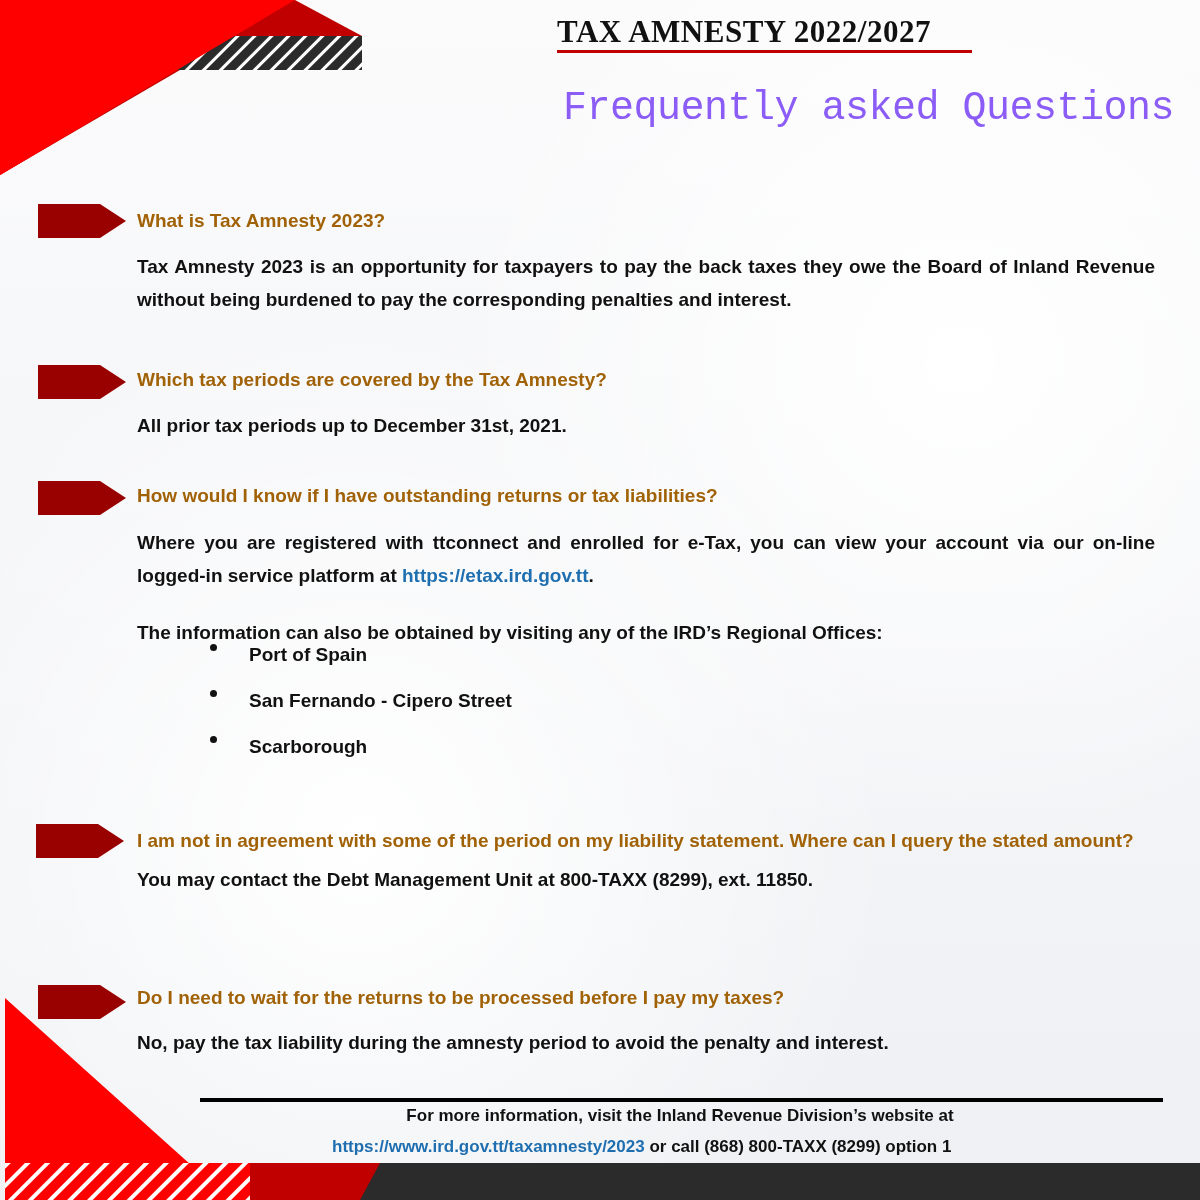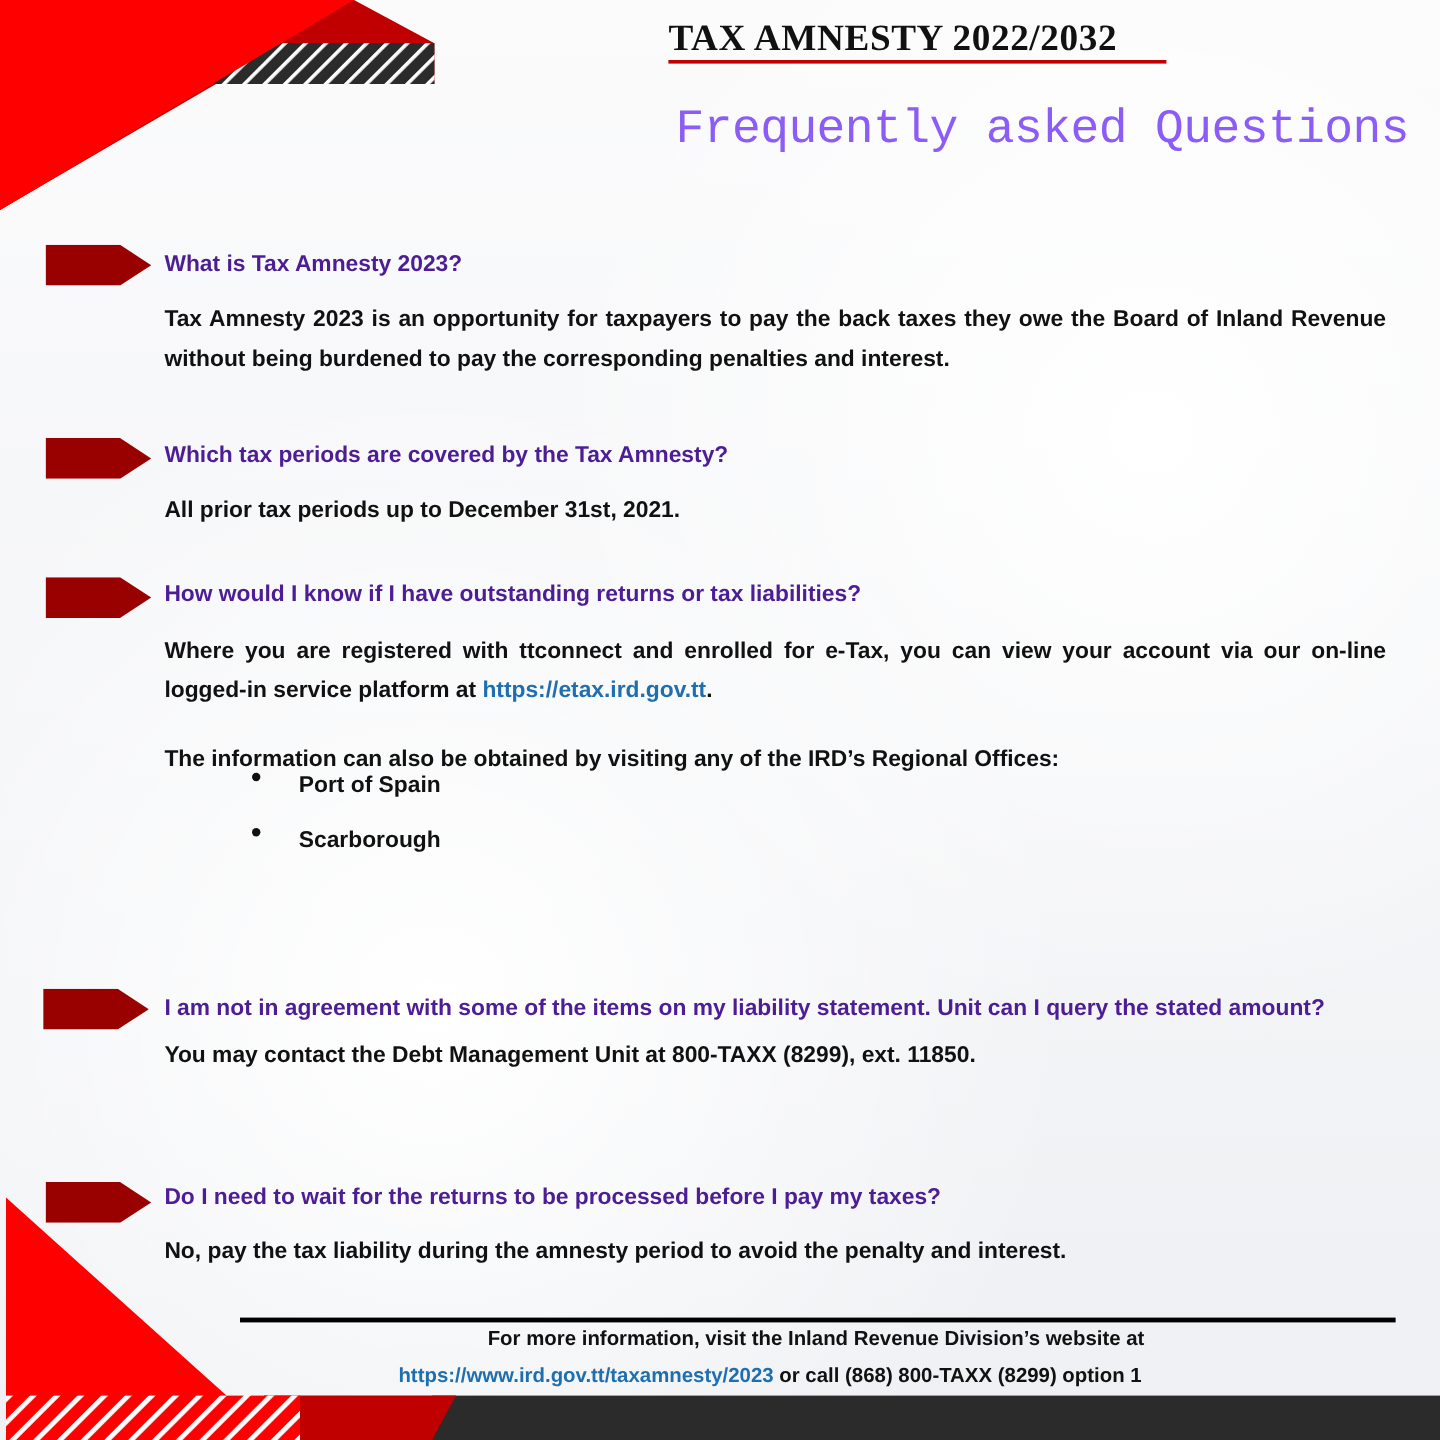--- a/index.html
+++ b/index.html
@@ -7,21 +7,21 @@
   .bg-hex{position:absolute;inset:0;background:
     radial-gradient(circle at 80% 30%, #ffffff 0, rgba(255,255,255,0) 40%),
     radial-gradient(circle at 30% 70%, #ffffff 0, rgba(255,255,255,0) 45%),
     linear-gradient(180deg,#fbfbfc,#eef0f3);}
   .deco-tl{position:absolute;left:0;top:0;width:400px;height:200px;}
   .deco-bottom{position:absolute;left:0;bottom:0;width:1200px;height:220px;}
   .title{position:absolute;left:557px;top:14px;font-family:"Liberation Serif",serif;font-weight:bold;font-size:31px;color:#111;letter-spacing:0.5px;}
   .title-underline{position:absolute;left:557px;top:50px;width:415px;height:3px;background:#c00000;}
   .subtitle{position:absolute;left:563px;top:86px;font-family:Liberation Mono, monospace;font-size:40px;color:#8b5cf6;letter-spacing:-0.5px;}
   .arrow{position:absolute;left:38px;width:88px;height:34px;}
-  .q{position:absolute;left:137px;right:45px;color:#4c1d95;font-weight:bold;font-size:19px;line-height:33px;text-align:justify;}
+  .q{position:absolute;left:137px;right:45px;color:#a16207;font-weight:bold;font-size:19px;line-height:33px;text-align:justify;}
   .a{position:absolute;left:137px;right:45px;color:#111;font-weight:bold;font-size:19px;line-height:33px;text-align:justify;}
   .link{color:#1f6fb0;}
   .bullets{position:absolute;left:210px;}
   .bullet{display:flex;align-items:flex-start;height:46px;font-weight:bold;font-size:19px;color:#111;}
   .bullet .dot{width:7px;height:7px;border-radius:50%;background:#111;margin-right:32px;}
   .footer-line{position:absolute;left:200px;top:1098px;width:963px;height:4px;background:#000;}
   .footer-1{position:absolute;left:0;width:1360px;top:1106px;text-align:center;font-weight:bold;font-size:17px;color:#111;}
   .footer-2{position:absolute;left:332px;top:1137px;font-weight:bold;font-size:17px;color:#111;}
 </style>
 </head>
@@ -35,21 +35,21 @@
       <rect width="12" height="12" fill="#2b2b2b"></rect>
       <rect width="3" height="12" fill="#ffffff"></rect>
     </pattern>
   </defs>
   <polygon points="0,0 295,0 362,36 362,70 180,70 0,175" fill="#c00000"></polygon>
   <rect x="170" y="36" width="192" height="34" fill="url(#stripes)"></rect>
   <polygon points="0,0 295,0 0,175" fill="#ff0000"></polygon>
   <polygon points="0,0 290,0 175,70 0,175" fill="#ff0000"></polygon>
 </svg>
 
-<div class="title">TAX AMNESTY 2022/2032</div>
+<div class="title">TAX AMNESTY 2022/2027</div>
 <div class="title-underline"></div>
 <div class="subtitle">Frequently asked Questions</div>
 
 <svg class="arrow" style="top:204px" viewBox="0 0 88 34">
     <polygon points="0,0 62,0 88,17 62,34 0,34" fill="#990000"></polygon>
   </svg>
 <div class="q" style="top:204px">What is Tax Amnesty 2023?</div>
 <div class="a" style="top:250px">Tax Amnesty 2023 is an opportunity for taxpayers to pay the back taxes they owe the Board of Inland Revenue without being burdened to pay the corresponding penalties and interest.</div>
 
 <svg class="arrow" style="top:365px" viewBox="0 0 88 34">
@@ -64,28 +64,32 @@
 <div class="q" style="top:479px">How would I know if I have outstanding returns or tax liabilities?</div>
 <div class="a" style="top:526px"><span>Where you are registered with ttconnect and enrolled for e-Tax, you can view your account via our on-line logged-in service platform at </span><span class="link">https://etax.ird.gov.tt</span><span>.</span></div>
 <div class="a" style="top:616px">The information can also be obtained by visiting any of the IRD’s Regional Offices:</div>
 <div class="bullets" style="top:644px">
   <div class="bullet">
       <span class="dot"></span>
       <span>Port of Spain</span>
     </div>
   <div class="bullet">
       <span class="dot"></span>
+      <span>San Fernando - Cipero Street</span>
+    </div>
+  <div class="bullet">
+      <span class="dot"></span>
       <span>Scarborough</span>
     </div>
 </div>
 
 <svg class="arrow" style="top:824px;left:36px" viewBox="0 0 88 34">
     <polygon points="0,0 62,0 88,17 62,34 0,34" fill="#990000"></polygon>
   </svg>
-<div class="q" style="top:824px">I am not in agreement with some of the items on my liability statement. Unit can I query the stated amount?</div>
+<div class="q" style="top:824px">I am not in agreement with some of the period on my liability statement. Where can I query the stated amount?</div>
 <div class="a" style="top:863px">You may contact the Debt Management Unit at 800-TAXX (8299), ext. 11850.</div>
 
 <svg class="arrow" style="top:985px" viewBox="0 0 88 34">
     <polygon points="0,0 62,0 88,17 62,34 0,34" fill="#990000"></polygon>
   </svg>
 <div class="q" style="top:981px">Do I need to wait for the returns to be processed before I pay my taxes?</div>
 <div class="a" style="top:1026px">No, pay the tax liability during the amnesty period to avoid the penalty and interest.</div>
 
 <svg class="deco-bottom" viewBox="0 980 1200 220">
   <defs>

